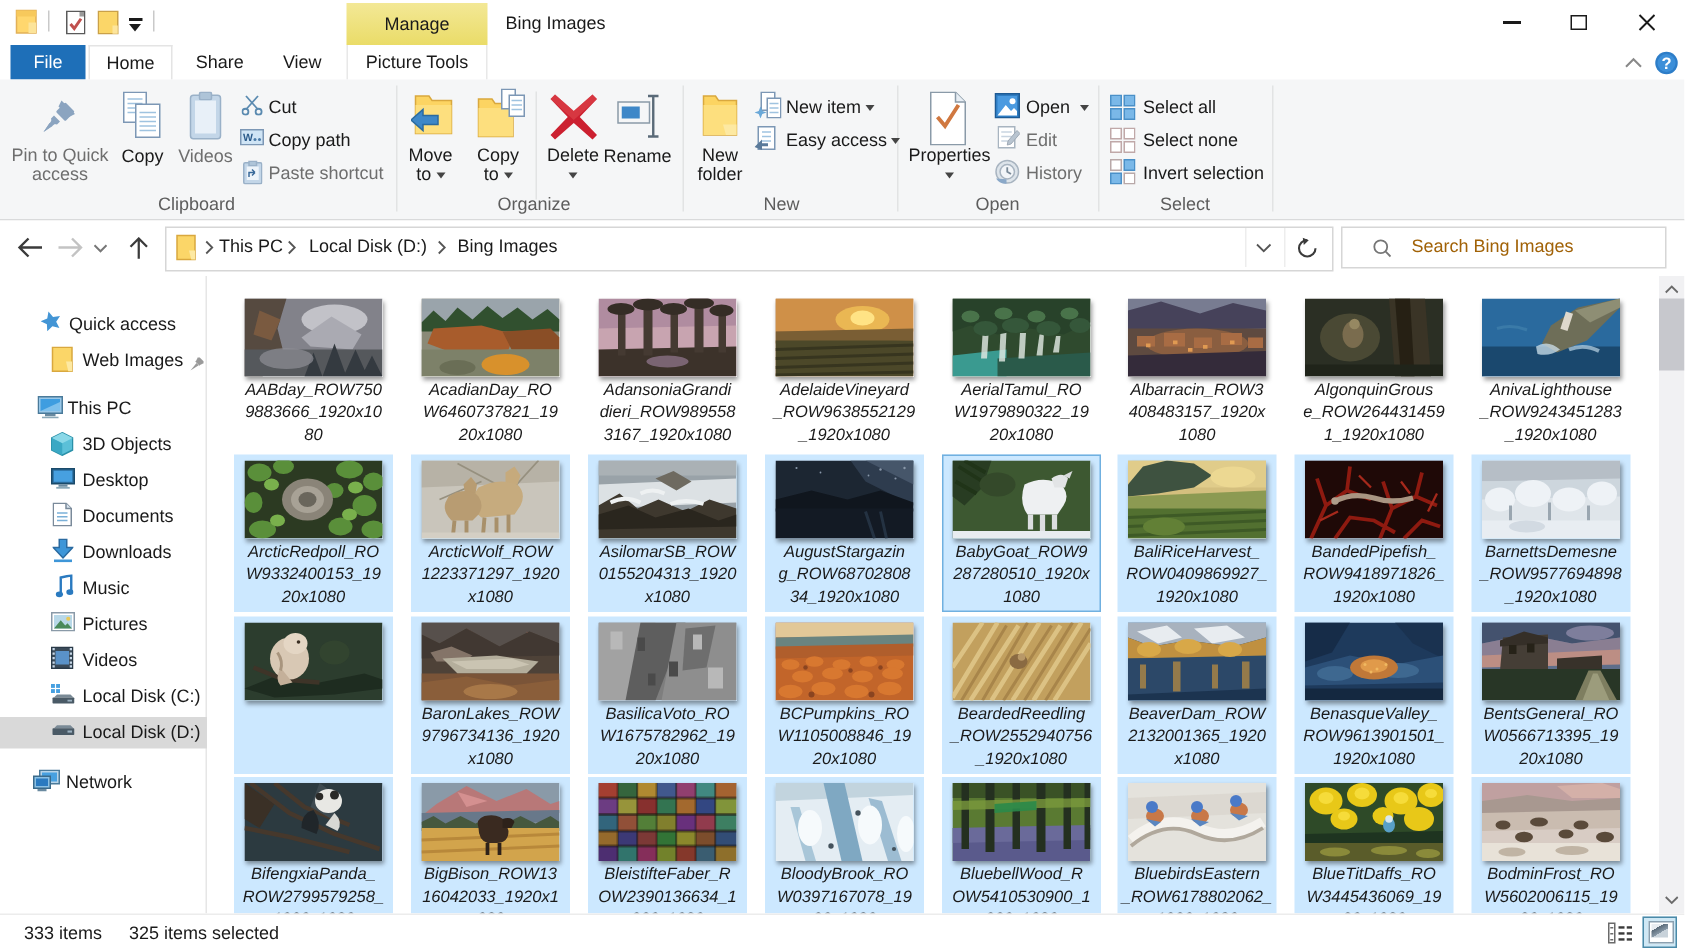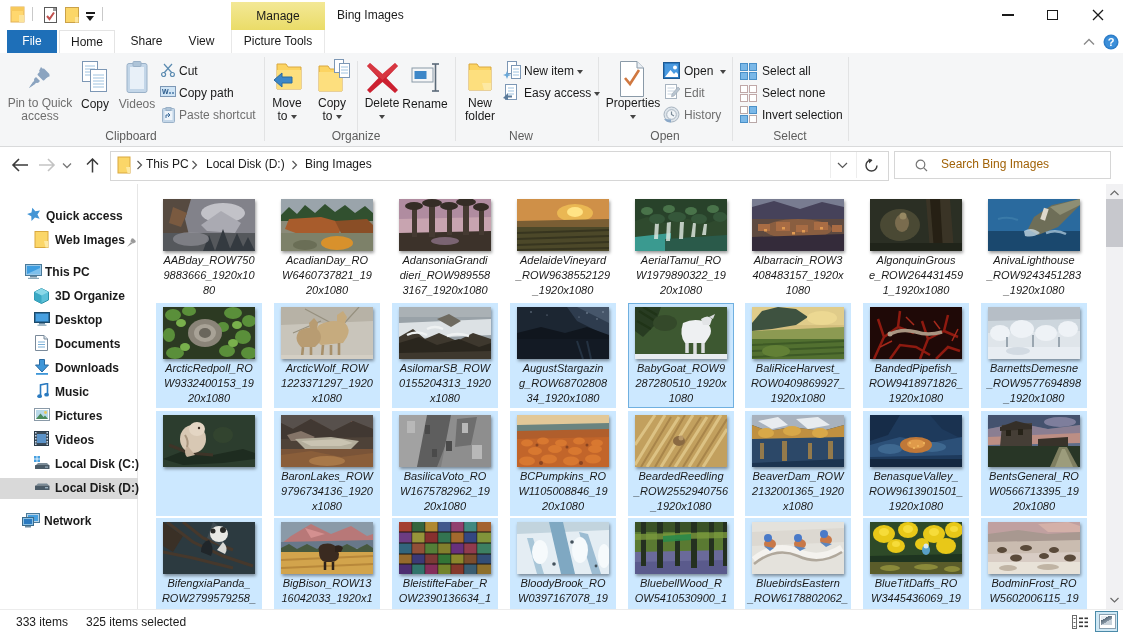--- a/index.html
+++ b/index.html
@@ -328,21 +328,21 @@
  </svg>
 
  <div class="ab" style="left:894px;top:4px;width:217px;height:28px;border:1px solid #d6d6d6;background:#fff;box-sizing:border-box;"></div>
  <svg class="ab" style="left:915px;top:12px;" width="13" height="13" viewBox="0 0 13 13">
   <circle cx="5.5" cy="5.5" r="4.3" stroke="#767676" fill="none" stroke-width="1.2"></circle>
   <line x1="8.8" y1="8.8" x2="12" y2="12" stroke="#767676" stroke-width="1.2"></line>
  </svg>
  <div class="ab" style="left:941px;top:10px;color:#a16207;">Search Bing Images</div>
 </div>
 
-<div class="ab" id="nav" style="left:0;top:184px;width:150px;height:425px;background:#fff;font-weight:bold;">
+<div class="ab" id="nav" style="left:0;top:184px;width:150px;height:425px;background:#fff;">
  <div class="ab" style="left:137px;top:0;width:1px;height:425px;background:#e6e6e6;"></div>
 
  <svg class="ab" style="left:27px;top:23px;" width="14" height="14" viewBox="0 0 14 14">
   <path d="M7 0.5 L9 4.8 L13.7 5.3 L10.2 8.4 L11.2 13 L7 10.7 L2.8 13 L3.8 8.4 L0.3 5.3 L5 4.8 Z" fill="#4395d5" transform="rotate(-15 7 7)"></path>
  </svg>
  <div class="nv" style="left:46px;top:22px;">Quick access</div>
 
  <svg class="ab" style="left:34px;top:47px;" width="15" height="17" viewBox="0 0 15 17">
   <rect x="1" y="0.5" width="13" height="16" fill="#fbd668" stroke="#d9a83e"></rect>
   <path d="M10 10 L14 10 L14 16.5 L11.5 16.5 Z" fill="#fde9a2"></path>
@@ -363,21 +363,21 @@
   <rect x="5" y="12" width="7" height="1.5" fill="#6a8aa0"></rect>
       <rect x="3" y="13.8" width="11" height="1.2" fill="#8aa8b8"></rect>
  </svg>
  <div class="nv" style="left:45px;top:78px;">This PC</div>
 
  <svg class="ab" style="left:34px;top:104px;" width="15" height="16" viewBox="0 0 15 16">
   <path d="M7.5 0.5 L14.5 4 L14.5 12 L7.5 15.5 L0.5 12 L0.5 4 Z" fill="#5bc0d8" stroke="#2a90a8"></path>
   <path d="M0.5 4 L7.5 7.5 L14.5 4 L7.5 0.5 Z" fill="#8ad8e8"></path>
   <path d="M7.5 7.5 L7.5 15.5 L0.5 12 L0.5 4 Z" fill="#3aa8c4"></path>
  </svg>
- <div class="nv" style="left:55px;top:102px;">3D Organize</div>
+ <div class="nv" style="left:55px;top:102px;">3D Objects</div>
 
  <svg class="ab" style="left:34px;top:128px;" width="16" height="14" viewBox="0 0 16 14">
   <rect x="0.5" y="0.5" width="15" height="10" fill="#2a6a9a" stroke="#1a4a6a"></rect>
   <rect x="1.8" y="1.8" width="12.4" height="7.4" fill="#47a0e0"></rect>
   <rect x="5" y="11" width="6" height="1.5" fill="#6a8aa0"></rect>
       <rect x="3.5" y="12.6" width="9" height="1.2" fill="#8aa8b8"></rect>
  </svg>
  <div class="nv" style="left:55px;top:126px;">Desktop</div>
 
  <svg class="ab" style="left:35px;top:151px;" width="13" height="16" viewBox="0 0 13 16">

